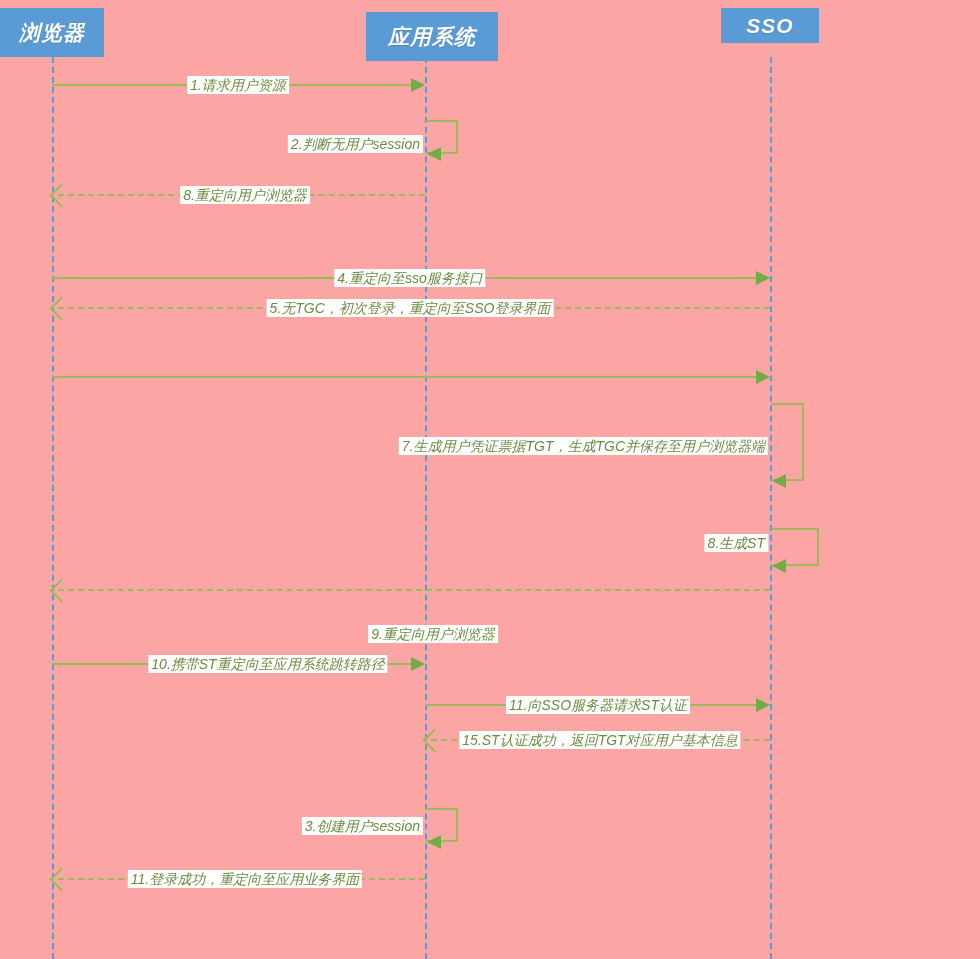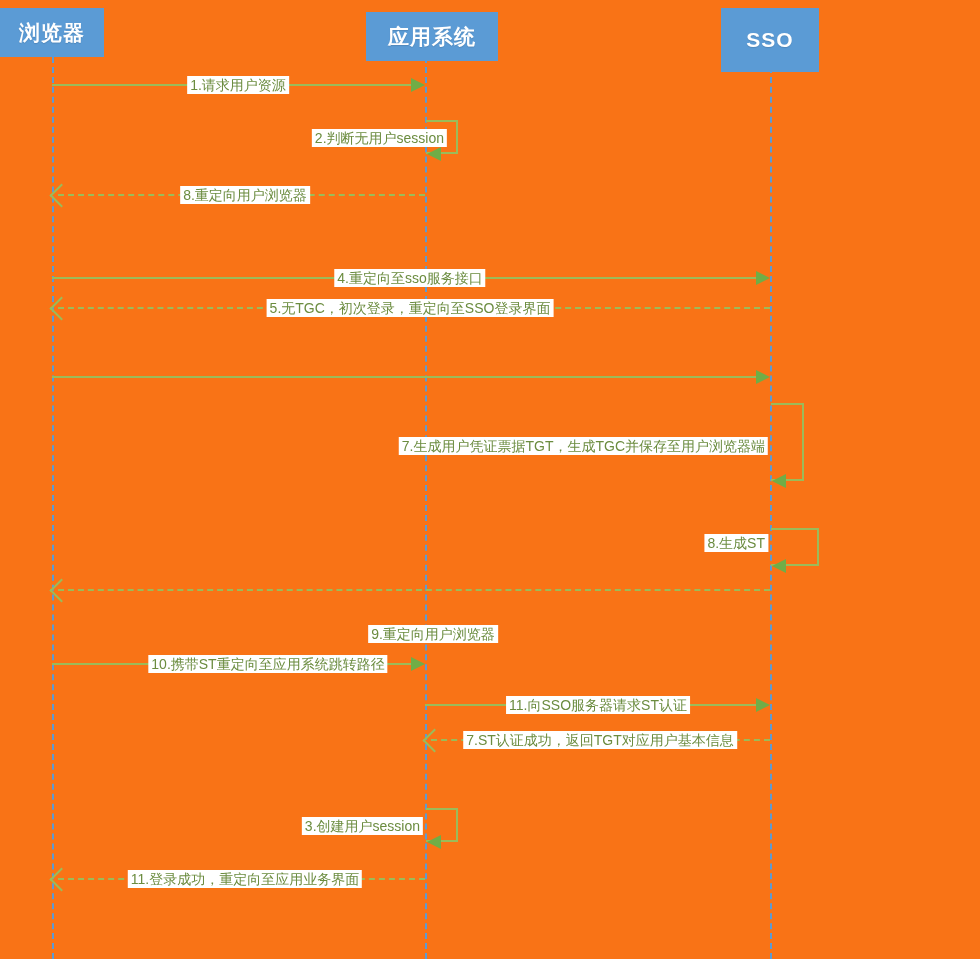--- a/index.html
+++ b/index.html
@@ -8,21 +8,22 @@
   }
   body {
     width: 980px; height: 959px;
     font-family: "Liberation Sans", "DejaVu Sans", sans-serif;
     overflow: hidden;
   }
   #diagram {
     position: relative;
     width: 980px;
     height: 959px;
-    background: #f97316;
+    background: #fca5a5;
+    font-style: italic;
   }
   .participant-box {
     position: absolute;
     background: #5b9bd5;
     color: #ffffff;
     font-size: 21px;
     font-weight: bold;
     display: flex;
     align-items: center;
     justify-content: center;
@@ -93,35 +94,35 @@
 <body>
 
 <div id="diagram">
 
   <div class="participant-box" style="left:0px; top:8px; width:104px; height:49px;">
     <span>浏览器</span>
   </div>
   <div class="participant-box" style="left:366px; top:12px; width:132px; height:49px;">
     <span>应用系统</span>
   </div>
-  <div class="participant-box" style="left:721px; top:8px; width:98px; height:64px;">
+  <div class="participant-box" style="left:721px; top:8px; width:98px; height:35px;">
     <span>SSO</span>
   </div>
 
   <div class="lifeline" style="left:52px;"></div>
   <div class="lifeline" style="left:425px;"></div>
   <div class="lifeline" style="left:770px;"></div>
 
   <div class="msg-line" style="left:52px; top:84px; width:362px;"></div>
   <div class="arrow-solid-right" style="left:411px; top:78px;"></div>
   <div class="msg-label" style="left:238px; top:85px;">1.请求用户资源</div>
 
   <div class="selfcall" style="left:426px; top:120px; width:32px; height:34px;"></div>
   <div class="arrow-solid-left" style="left:427px; top:147px;"></div>
-  <div class="msg-label" style="left:423px; top:138px; transform: translate(-100%, -50%); margin-left: 24px;">2.判断无用户session</div>
+  <div class="msg-label" style="left:423px; top:144px; transform: translate(-100%, -50%);">2.判断无用户session</div>
 
   <div class="msg-line dashed" style="left:58px; top:194px; width:367px;"></div>
   <div class="arrow-open-left" style="left:53px; top:187px;"></div>
   <div class="msg-label" style="left:245px; top:195px;">8.重定向用户浏览器</div>
 
   <div class="msg-line" style="left:52px; top:277px; width:707px;"></div>
   <div class="arrow-solid-right" style="left:756px; top:271px;"></div>
   <div class="msg-label" style="left:410px; top:278px;">4.重定向至sso服务接口</div>
 
   <div class="msg-line dashed" style="left:58px; top:307px; width:712px;"></div>
@@ -146,21 +147,21 @@
   <div class="msg-line" style="left:52px; top:663px; width:362px;"></div>
   <div class="arrow-solid-right" style="left:411px; top:657px;"></div>
   <div class="msg-label" style="left:238px; top:664px;margin-left:30px;">10.携带ST重定向至应用系统跳转路径</div>
 
   <div class="msg-line" style="left:425px; top:704px; width:334px;"></div>
   <div class="arrow-solid-right" style="left:756px; top:698px;"></div>
   <div class="msg-label" style="left:598px; top:705px;">11.向SSO服务器请求ST认证</div>
 
   <div class="msg-line dashed" style="left:431px; top:739px; width:339px;"></div>
   <div class="arrow-open-left" style="left:426px; top:732px;"></div>
-  <div class="msg-label" style="left:600px; top:740px;">7.ST认证成功，返回TGT对应用户基本信息</div>
+  <div class="msg-label" style="left:600px; top:740px;">15.ST认证成功，返回TGT对应用户基本信息</div>
 
   <div class="selfcall" style="left:426px; top:808px; width:32px; height:34px;"></div>
   <div class="arrow-solid-left" style="left:427px; top:835px;"></div>
   <div class="msg-label" style="left:423px; top:826px; transform: translate(-100%, -50%);">3.创建用户session</div>
 
   <div class="msg-line dashed" style="left:58px; top:878px; width:367px;"></div>
   <div class="arrow-open-left" style="left:53px; top:871px;"></div>
   <div class="msg-label" style="left:245px; top:879px;">11.登录成功，重定向至应用业务界面</div>
 </div>
 

